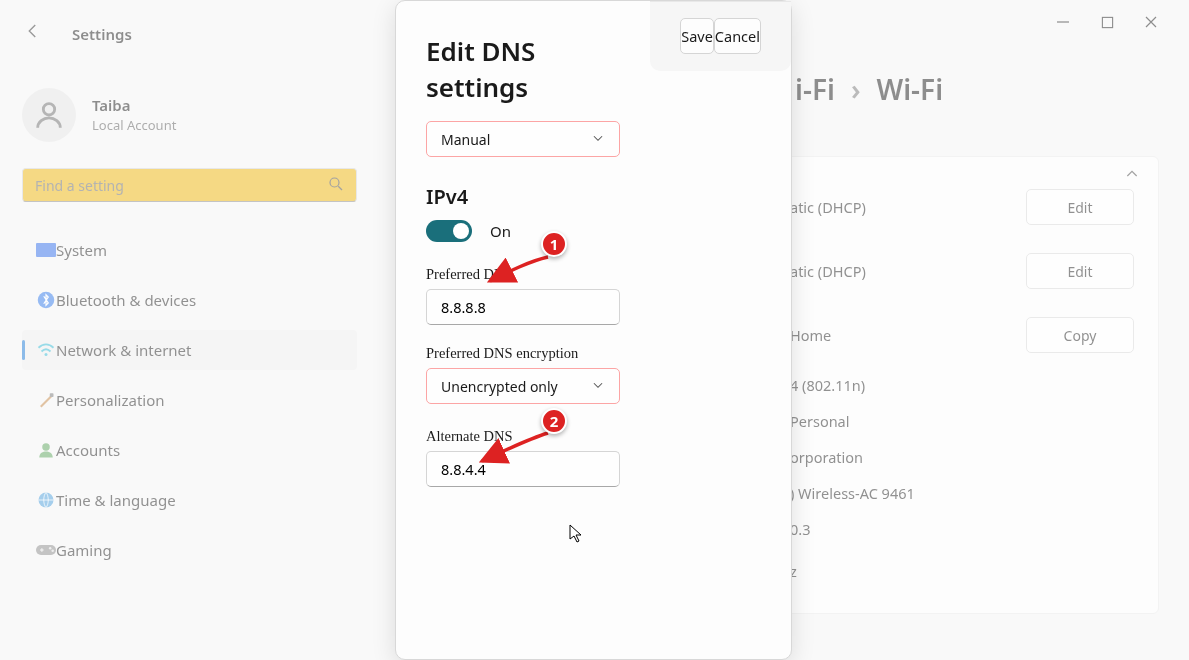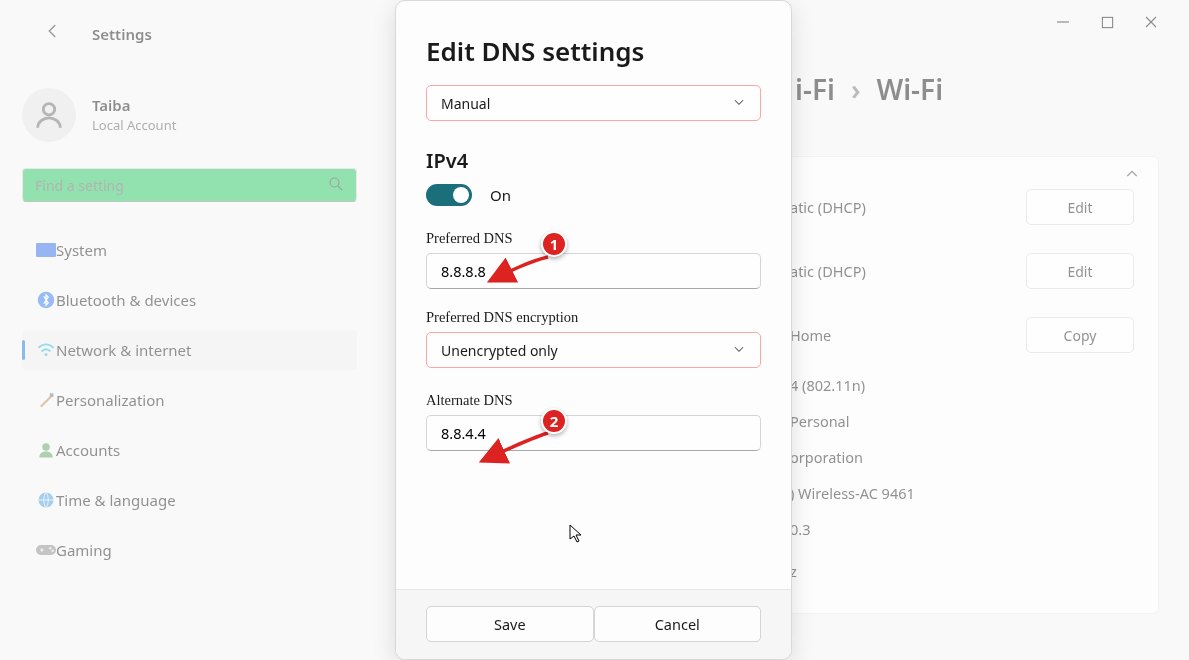--- a/index.html
+++ b/index.html
@@ -4,35 +4,35 @@
 <style>
   * { box-sizing: border-box; margin: 0; padding: 0; font-family: "Segoe UI", system-ui, sans-serif; }
   body { width: 1189px; height: 660px; background: #f3f3f3; color: #1a1a1a; overflow: hidden; position: relative; }
 
   
   .titlebar { position: absolute; top: 0; right: 0; height: 44px; display: flex; align-items: center; gap: 24px; padding-right: 28px; }
   .titlebar .winbtn { width: 20px; height: 20px; display: flex; align-items: center; justify-content: center; color: #1a1a1a; }
   .titlebar svg { stroke: #1a1a1a; stroke-width: 1.2; fill: none; }
 
   
-  .top { position: absolute; left: 44px; top: 22px; display: flex; align-items: center; gap: 30px; }
+  .top { position: absolute; left: 24px; top: 22px; display: flex; align-items: center; gap: 30px; }
   .top .back { color: #333; }
   .top .title { font-size: 15px; font-weight: 600; }
 
   
   .left { position: absolute; left: 22px; top: 88px; width: 335px; }
 
   .user { display: flex; align-items: center; gap: 16px; margin-bottom: 26px; }
   .avatar { width: 54px; height: 54px; border-radius: 50%; background: #e1e1e1; display: flex; align-items: center; justify-content: center; }
   .avatar svg { stroke: #6a6a6a; stroke-width: 2; fill: none; }
   .user .name { font-size: 15px; font-weight: 600; line-height: 1.3; }
   .user .acct { font-size: 13px; color: #5a5a5a; }
 
   .search { position: relative; margin-bottom: 28px; }
-  .search input { width: 100%; height: 34px; border: 1px solid #d0d0d0; border-radius: 4px; background: #22c55e; padding: 0 40px 0 12px; font-size: 14px;  border-bottom: 1.5px solid #888; }
+  .search input { width: 100%; height: 34px; border: 1px solid #d0d0d0; border-radius: 4px; background: #eab308; padding: 0 40px 0 12px; font-size: 14px;  border-bottom: 1.5px solid #888; }
   .search input::placeholder { color: #666; }
   .search .icon { position: absolute; right: 12px; top: 7px; color: #444; }
 
   .nav { display: flex; flex-direction: column; gap: 0; }
   .nav-item { display: flex; align-items: center; gap: 0; height: 40px; padding: 0 14px; border-radius: 4px; font-size: 15px; color: #222; margin-bottom: 10px; position: relative; }
   .nav-item .nicon { width: 20px; height: 20px; display: flex; align-items: center; justify-content: center; }
   .nav-item.active { background: #eaeaea; }
   .nav-item.active::before { content:""; position:absolute; left:0; top:10px; bottom:10px; width:3px; background:#1976d2; border-radius:3px; }
 
   
@@ -43,21 +43,21 @@
   .panel { margin-top: 48px; background: #fafafa; border: 1px solid #e6e6e6; border-radius: 6px; padding: 18px 24px; position: relative; }
   .panel .expand { position: absolute; right: 18px; top: 8px; color:#444; }
   .row { display: flex; justify-content: space-between; align-items: center; padding: 14px 0; font-size: 14.5px; color: #222; }
   .row .val { flex: 1; }
   .pill { width: 108px; height: 36px; display:flex; align-items:center; justify-content:center; border:1px solid #d5d5d5; background:#fdfdfd; border-radius:5px; font-size:14px; }
 
   
   .dim { position: absolute; inset: 0; background: rgba(255,255,255,0.5); }
 
   
-  .dialog { position: absolute; left: 395px; top: 0; width: 397px; height: 660px; background: #fdfdfd; border: 1px solid #d8d8d8; border-radius: 10px; box-shadow: 0 6px 24px rgba(0,0,0,.12); display: flex; flex-direction: column; }
+  .dialog { position: absolute; left: 395px; top: 0; width: 397px; height: 660px; background: #fdfdfd; border: 1px solid #d8d8d8; border-radius: 10px; box-shadow: 0 6px 24px rgba(0,0,0,.12); display: flex; flex-direction: row; }
   .dialog-body { flex: 1; padding: 32px 30px 12px 30px; overflow-y: auto; position: relative; }
   .dialog-body::-webkit-scrollbar { width: 3px; }
   .dialog-body::-webkit-scrollbar-thumb { background: #b5b5b5; border-radius: 2px; }
   .dlg-title { font-size: 26px; font-weight: 600; margin-bottom: 16px; }
   .dlg-select { height: 36px; border: 1px solid #fca5a5; border-radius: 5px; display: flex; align-items: center; justify-content: space-between; padding: 0 14px; font-size: 14px; margin-bottom: 26px; background:#fefefe; }
   .dlg-h4 { font-size: 20px; font-weight: 600; margin-bottom: 10px; }
   .toggle-row { display:flex; align-items:center; gap:18px; margin-bottom: 24px; }
   .toggle { width: 46px; height: 22px; background: #1a6f7b; border-radius: 20px; position: relative; }
   .toggle .knob { position: absolute; right: 3px; top: 3px; width: 16px; height: 16px; background: #fff; border-radius: 50%; }
   .fld-label { font-size: 14.5px; margin-bottom: 6px; font-family: Liberation Serif, serif; }

